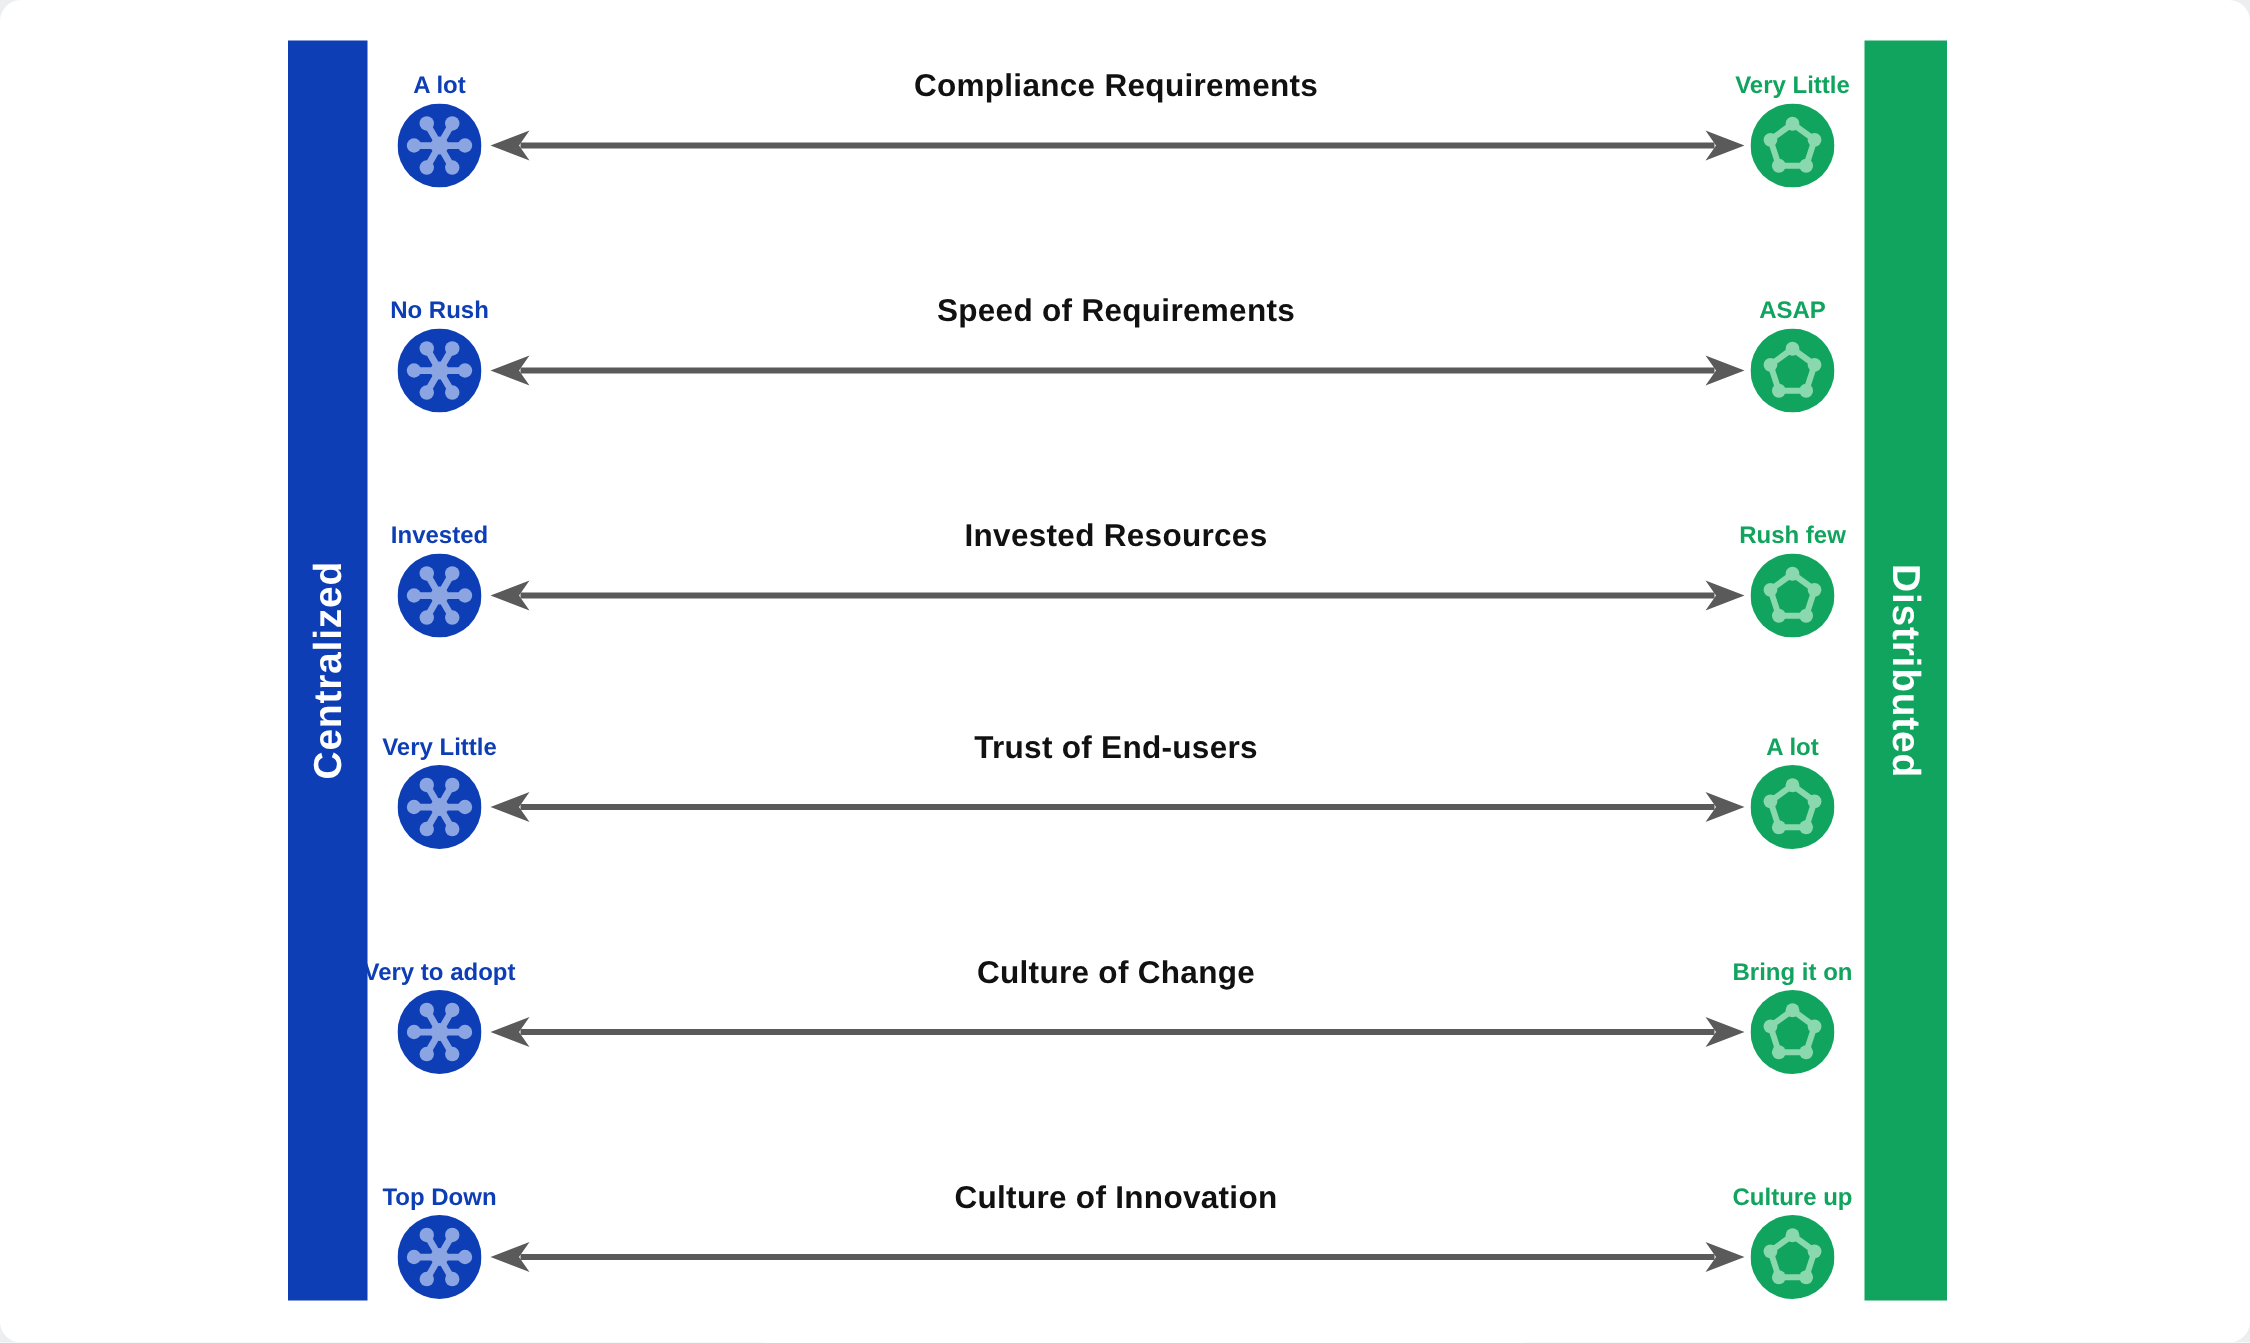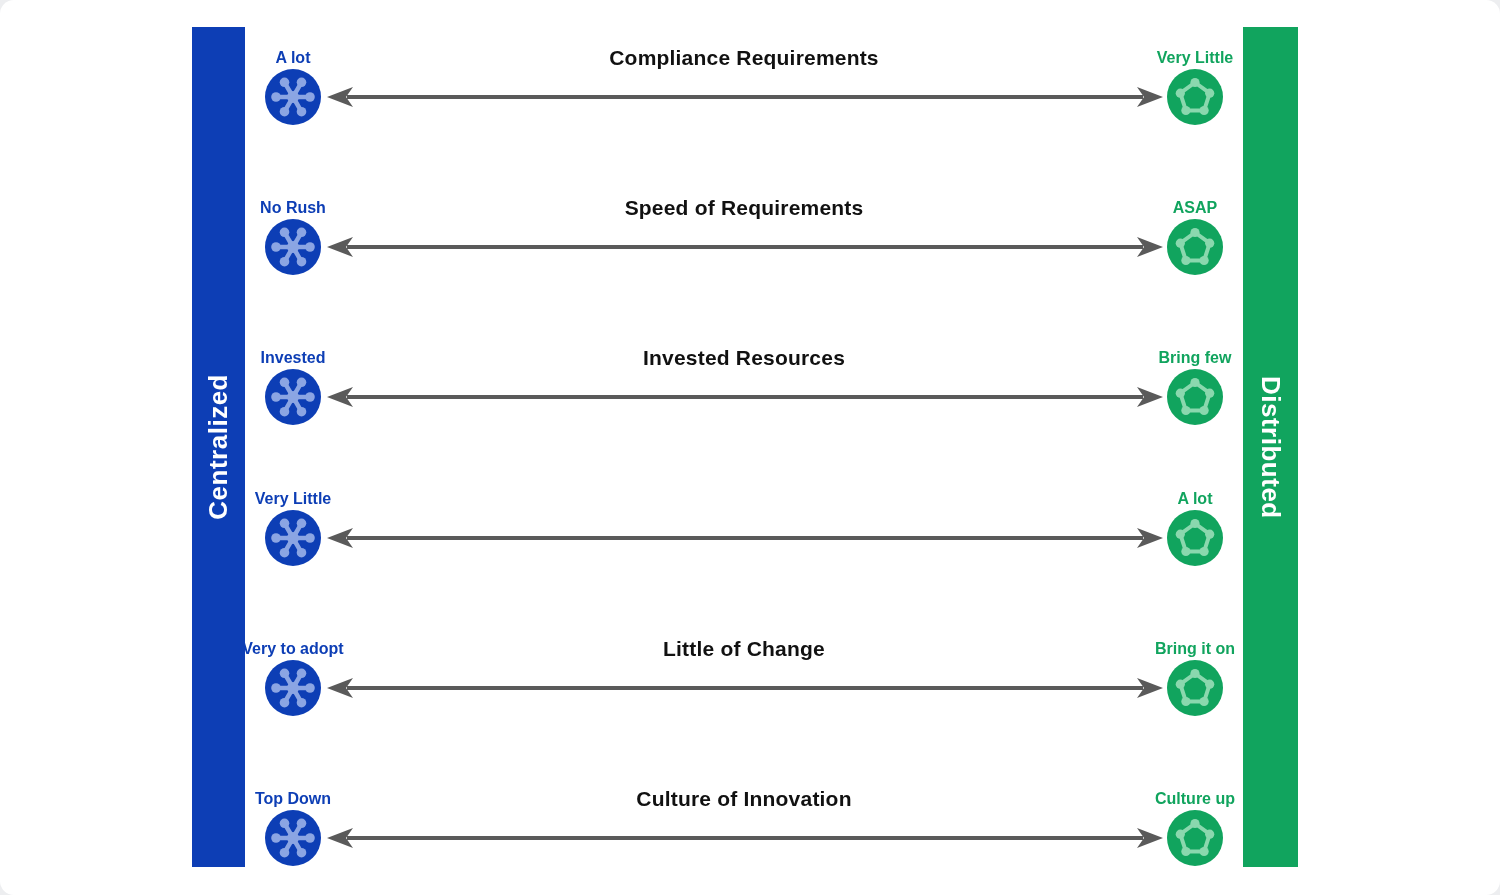--- a/index.html
+++ b/index.html
@@ -219,24 +219,25 @@
         <polygon class="pent" points="28,13.5 42.7,24.2 37.1,41.5 18.9,41.5 13.3,24.2"></polygon>
         <g class="fgfill">
             <circle cx="28" cy="13.5" r="4.6"></circle>
             <circle cx="42.7" cy="24.2" r="4.6"></circle>
             <circle cx="37.1" cy="41.5" r="4.6"></circle>
             <circle cx="18.9" cy="41.5" r="4.6"></circle>
             <circle cx="13.3" cy="24.2" r="4.6"></circle>
           </g>
       </svg>
     </div>
-    <div class="end-label right">Bring few</div>
+    <div class="end-label right">Rush few</div>
   </div>
 
   <div class="row" style="top:463px">
+    <div class="row-title">Trust of End-users</div>
     <div class="end-label left">Very Little</div>
     <div class="node left">
       <svg viewBox="0 0 56 56" width="56" height="56">
         <circle class="bg" cx="28" cy="28" r="28"></circle>
         <g>
             <line x1="28" y1="28" x2="45" y2="28"></line>
             <line x1="28" y1="28" x2="36.5" y2="13.3"></line>
             <line x1="28" y1="28" x2="19.5" y2="13.3"></line>
             <line x1="28" y1="28" x2="11" y2="28"></line>
             <line x1="28" y1="28" x2="19.5" y2="42.7"></line>
@@ -268,21 +269,21 @@
             <circle cx="37.1" cy="41.5" r="4.6"></circle>
             <circle cx="18.9" cy="41.5" r="4.6"></circle>
             <circle cx="13.3" cy="24.2" r="4.6"></circle>
           </g>
       </svg>
     </div>
     <div class="end-label right">A lot</div>
   </div>
 
   <div class="row" style="top:613px">
-    <div class="row-title">Little of Change</div>
+    <div class="row-title">Culture of Change</div>
     <div class="end-label left">Very to adopt</div>
     <div class="node left">
       <svg viewBox="0 0 56 56" width="56" height="56">
         <circle class="bg" cx="28" cy="28" r="28"></circle>
         <g>
             <line x1="28" y1="28" x2="45" y2="28"></line>
             <line x1="28" y1="28" x2="36.5" y2="13.3"></line>
             <line x1="28" y1="28" x2="19.5" y2="13.3"></line>
             <line x1="28" y1="28" x2="11" y2="28"></line>
             <line x1="28" y1="28" x2="19.5" y2="42.7"></line>

